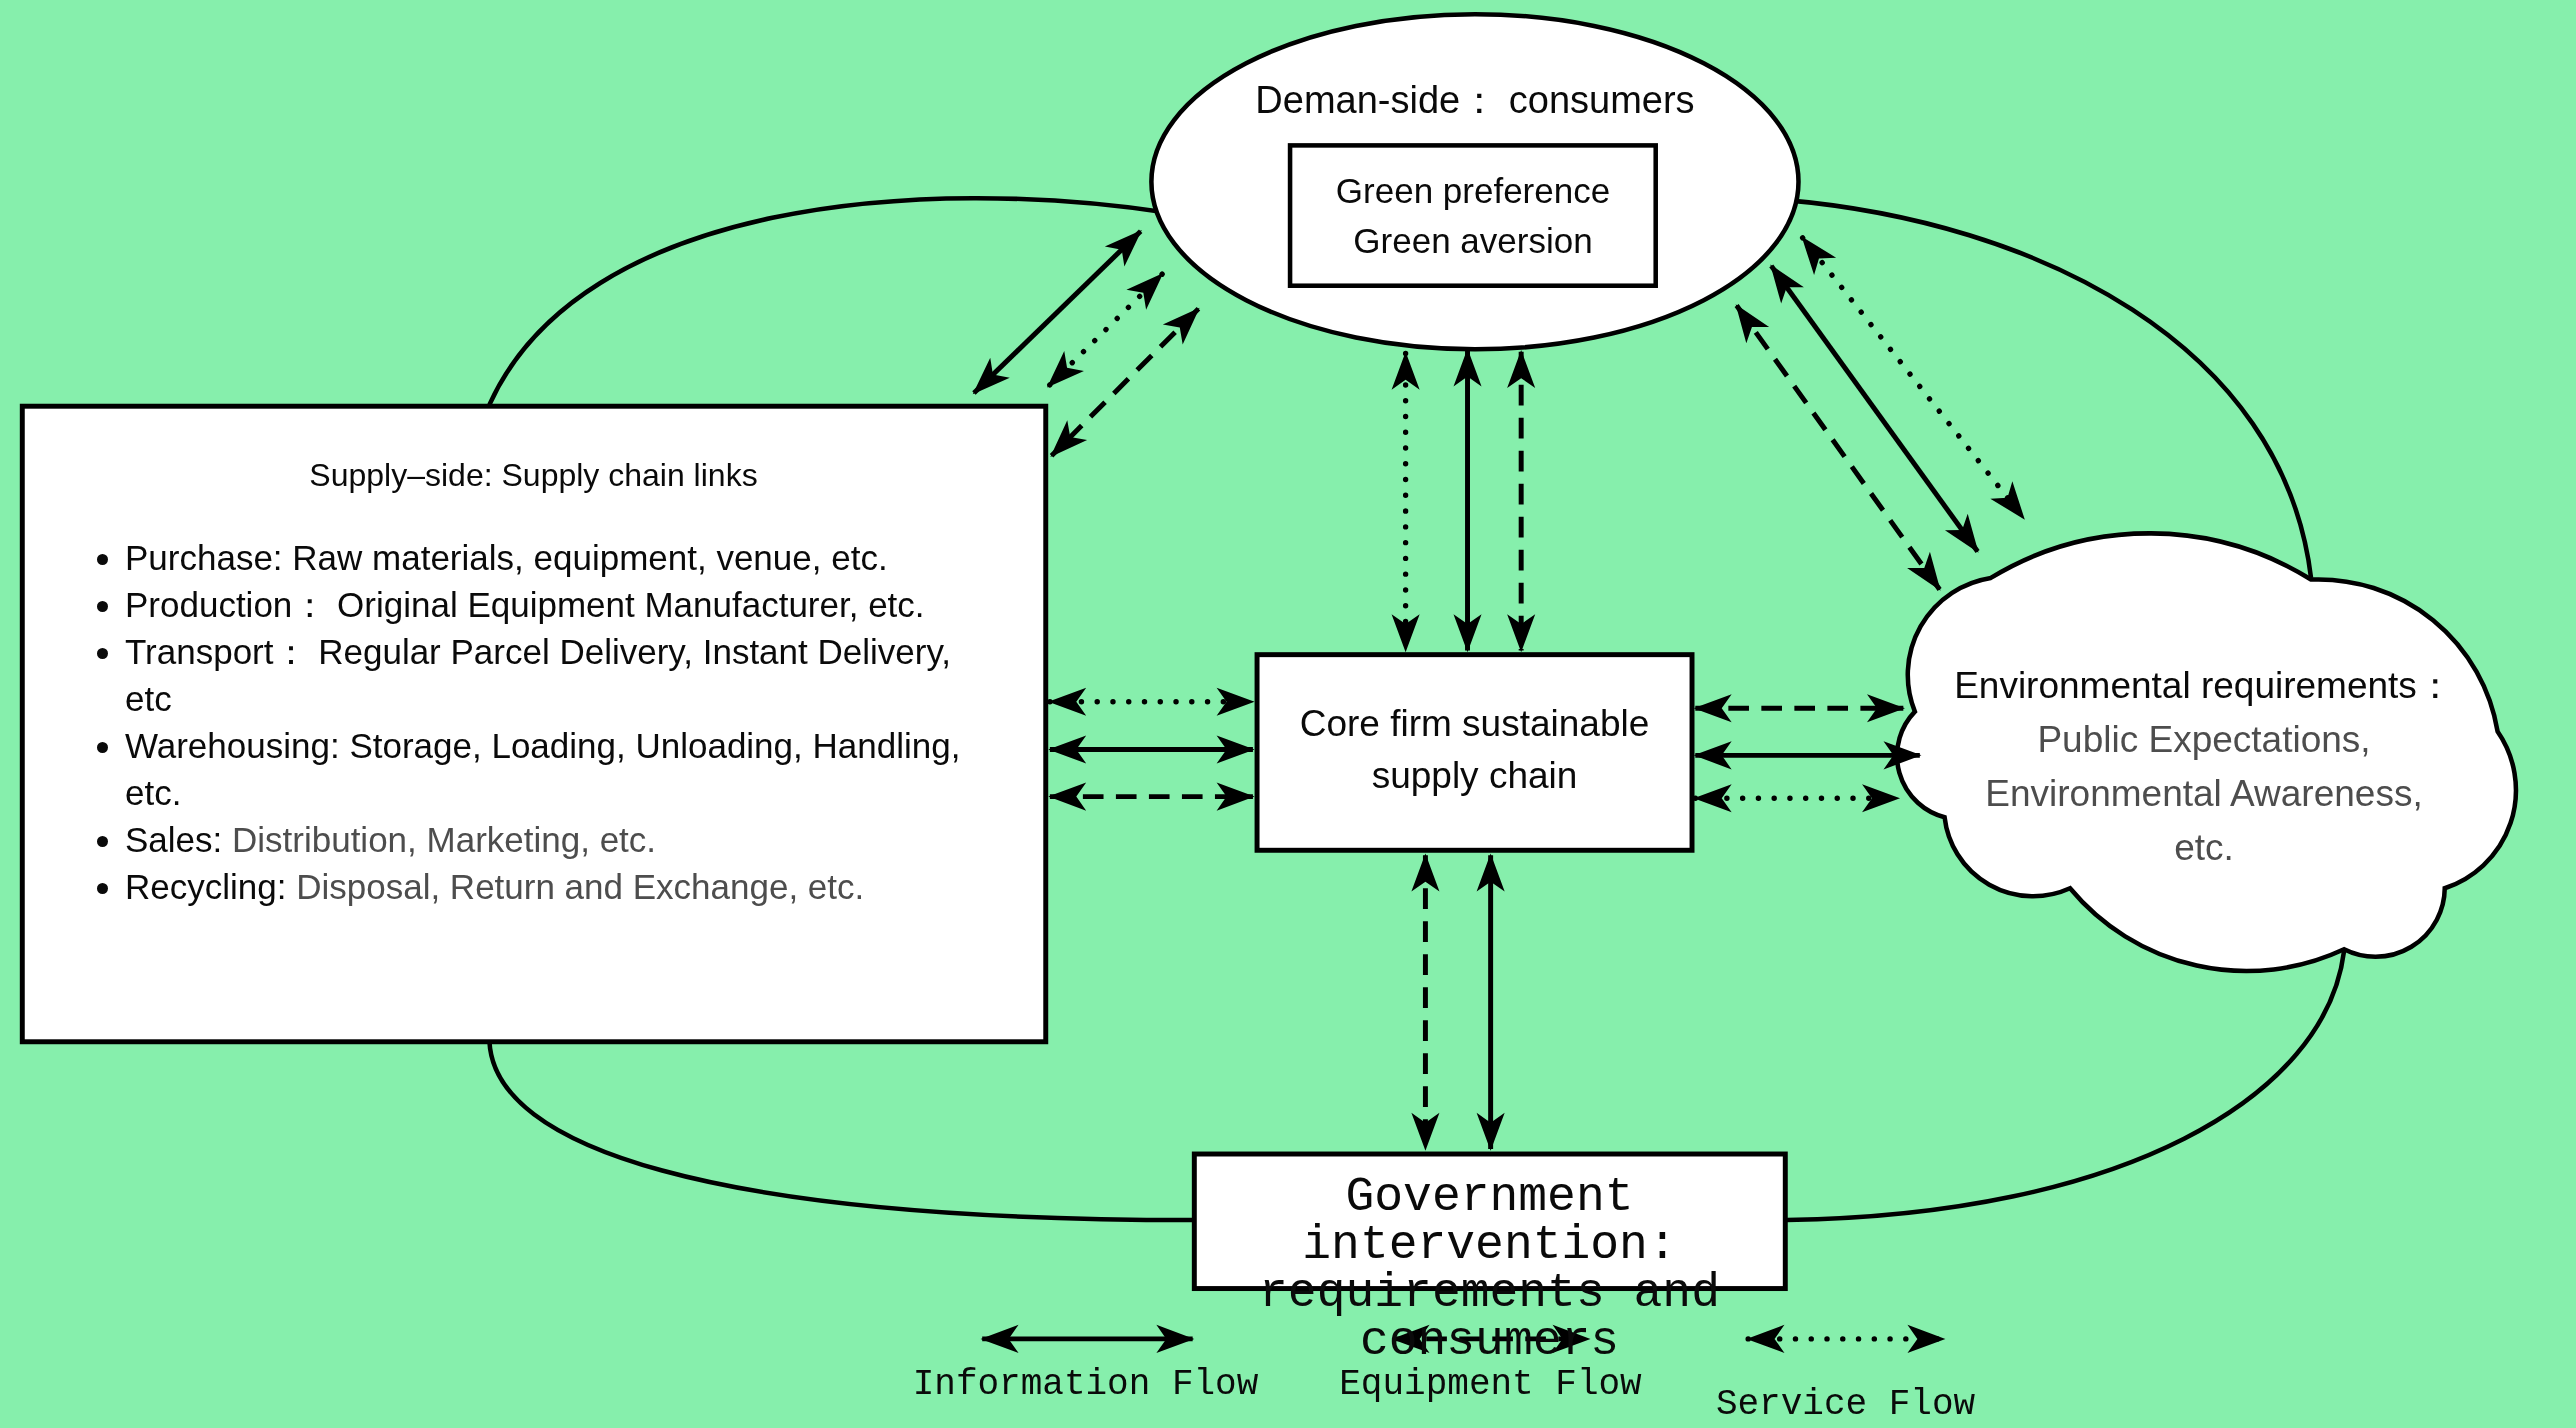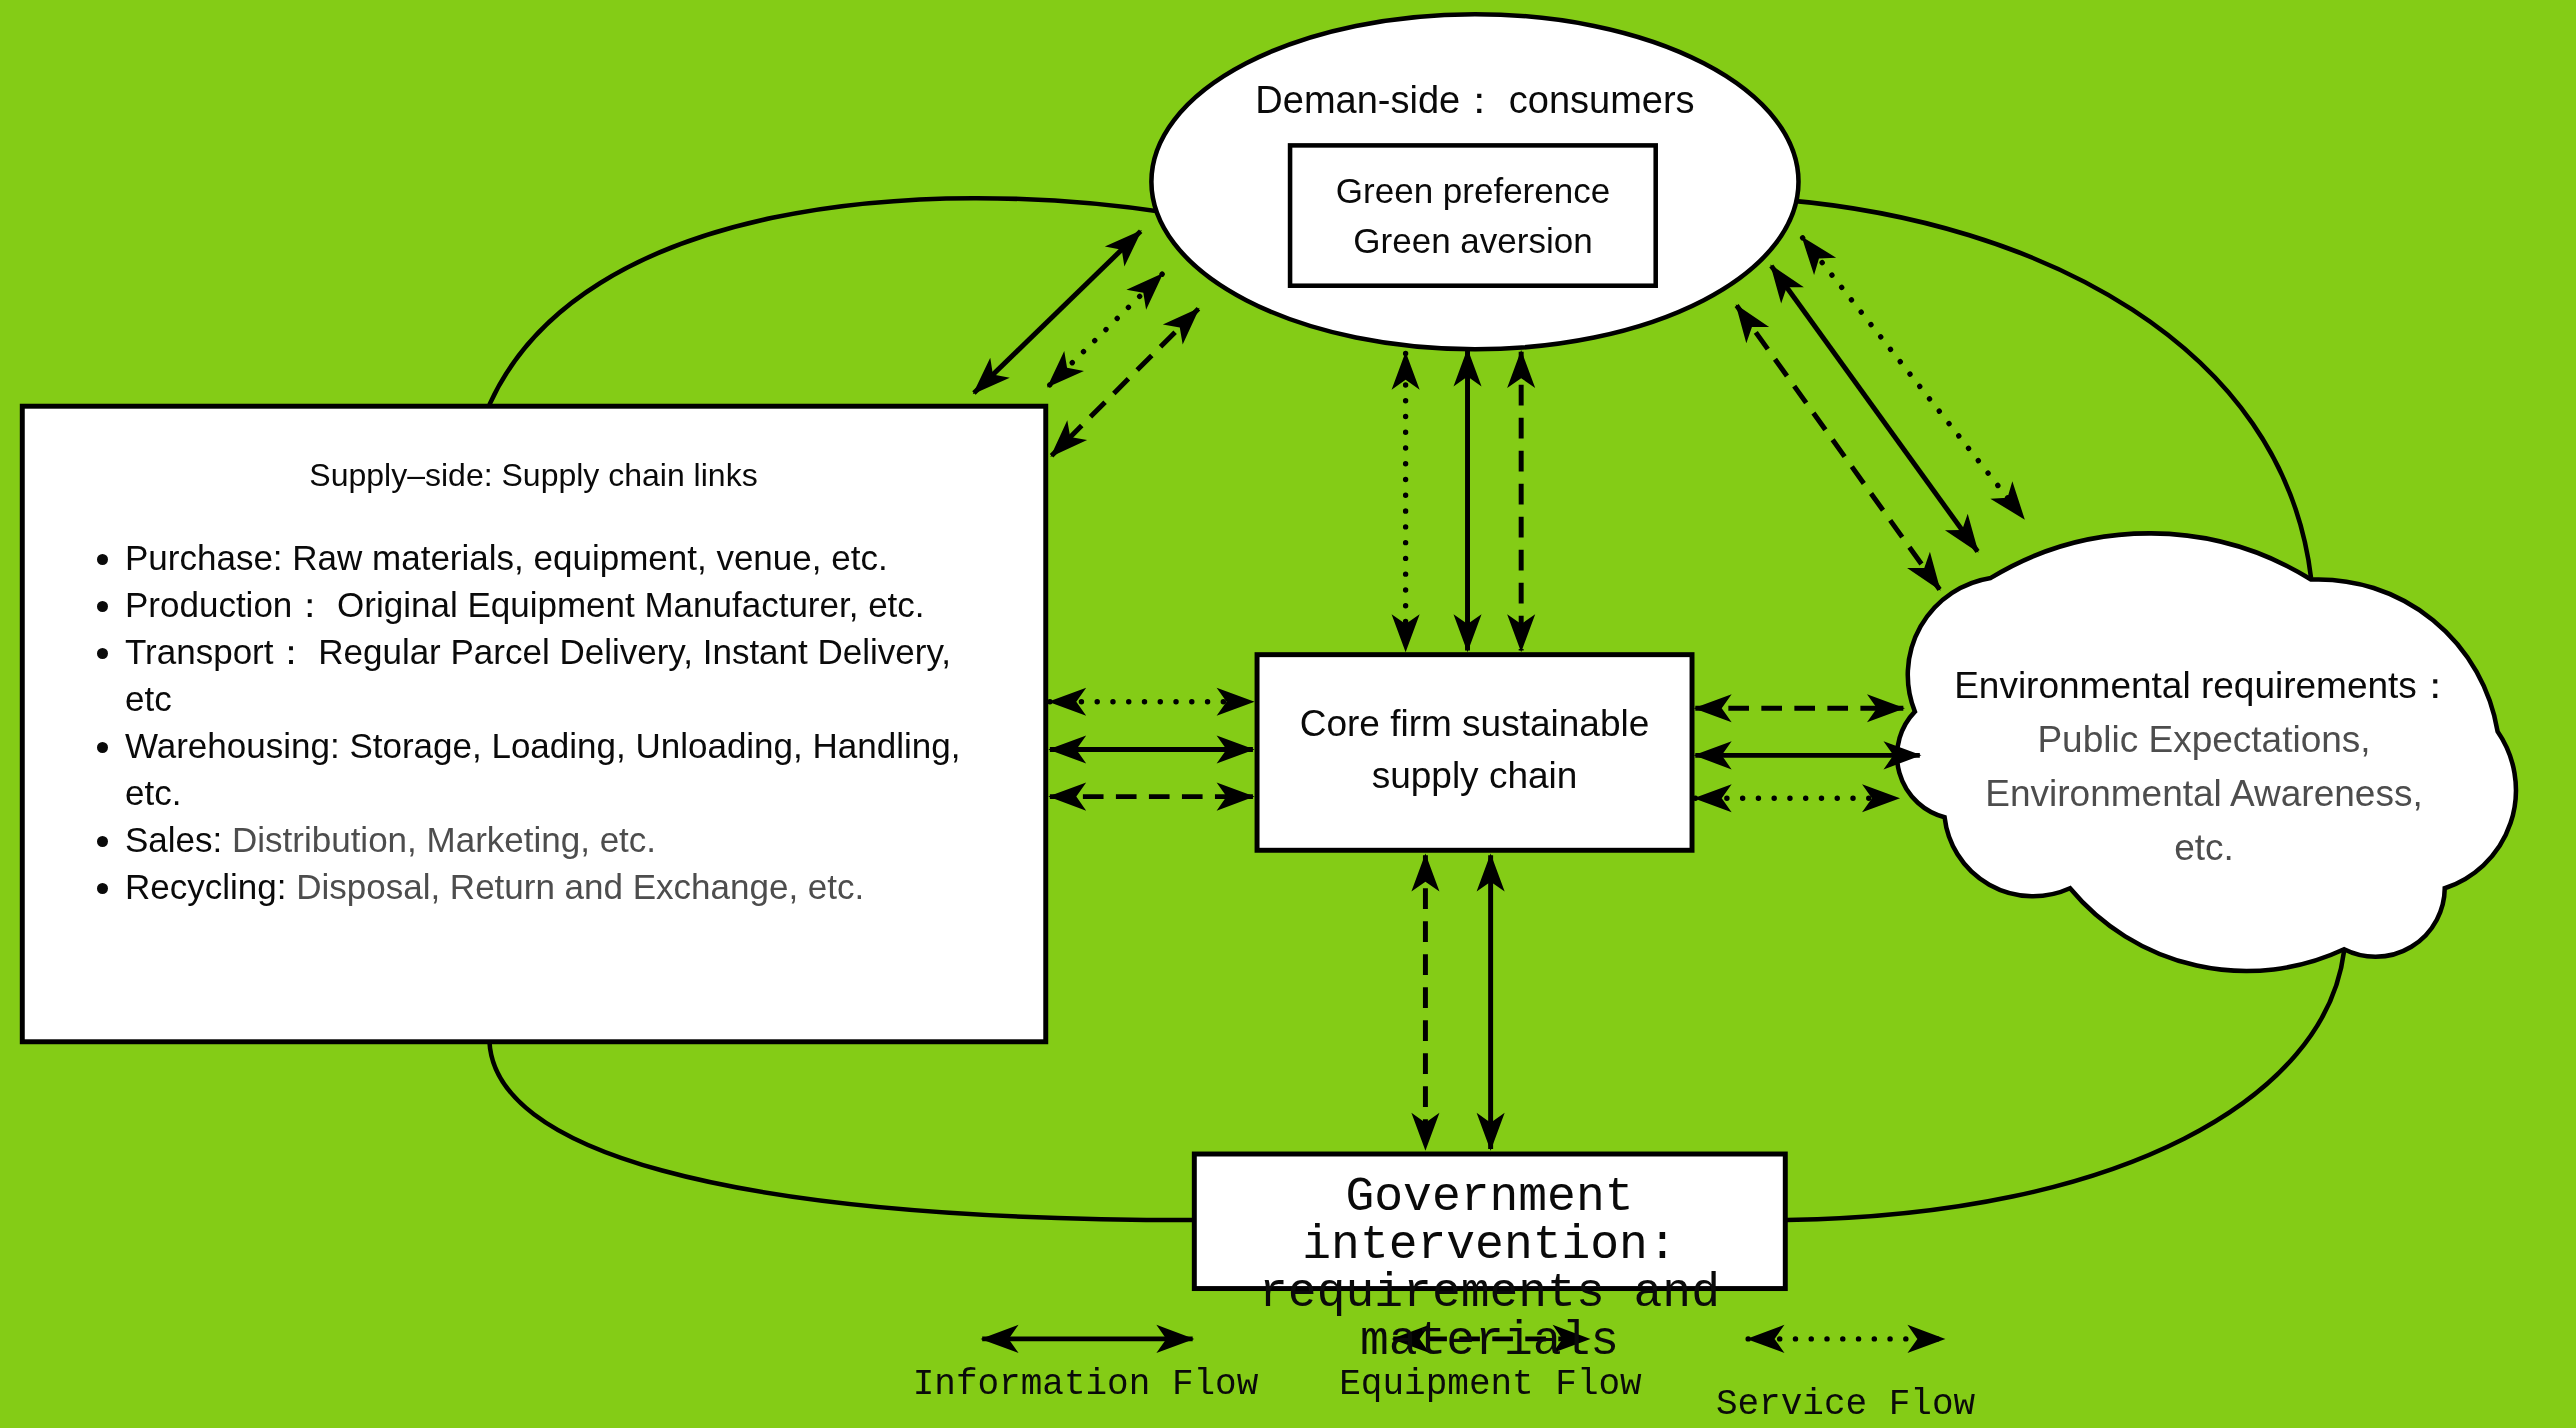--- a/index.html
+++ b/index.html
@@ -1,18 +1,18 @@
 <!DOCTYPE html>
 <html style="font-size:13.2px"><head>
 <meta charset="utf-8">
 <style>
   html, body { margin: 0; padding: 0; background: #ffffff; }
   body { width: 2576px; height: 1429px; overflow: hidden;
          font-family: "Liberation Sans", sans-serif; color: #0a0a0a; }
-  #canvas { position: relative; width: 2576px; height: 1429px; background: #84cc16; }
+  #canvas { position: relative; width: 2576px; height: 1429px; background: #86efac; }
   #shapes { position: absolute; left: 0; top: 0; }
 
   .txt { position: absolute; text-align: center; line-height: 1.0; }
   .demand-title   { left: 1186px; top: 81px;  width: 578px; font-size: 38px; }
   .green-box-text { left: 1290px; top: 166px; width: 366px; font-size: 35px; line-height: 50px; }
   .supply-title   { left: 22px;   top: 459px; width: 1023px; font-size: 32px; }
   .supply-list    { position: absolute; left: 78px; top: 530px; width: 924px;
                     font-size: 35px; line-height: 47px; text-align: left; }
   .supply-list ul { margin: 4px; padding: 0 0 0 43px; list-style: disc outside; }
   .supply-list li { margin: 0; padding: 0; }
@@ -132,21 +132,21 @@
 
   <div class="txt env-text">
     <div>Environmental requirements：</div>
     <div class="gray">Public Expectations,</div>
     <div class="gray">Environmental Awareness,</div>
     <div class="gray">etc.</div>
   </div>
 
   <div class="txt gov-text">
     <div>Government intervention:</div>
-    <div>requirements and materials</div>
+    <div>requirements and consumers</div>
   </div>
 
   <div class="txt legend-label legend-info">Information Flow</div>
   <div class="txt legend-label legend-fin">Equipment Flow</div>
   <div class="txt legend-label legend-svc">Service Flow</div>
 
 </div>
 
 
 </body></html>

